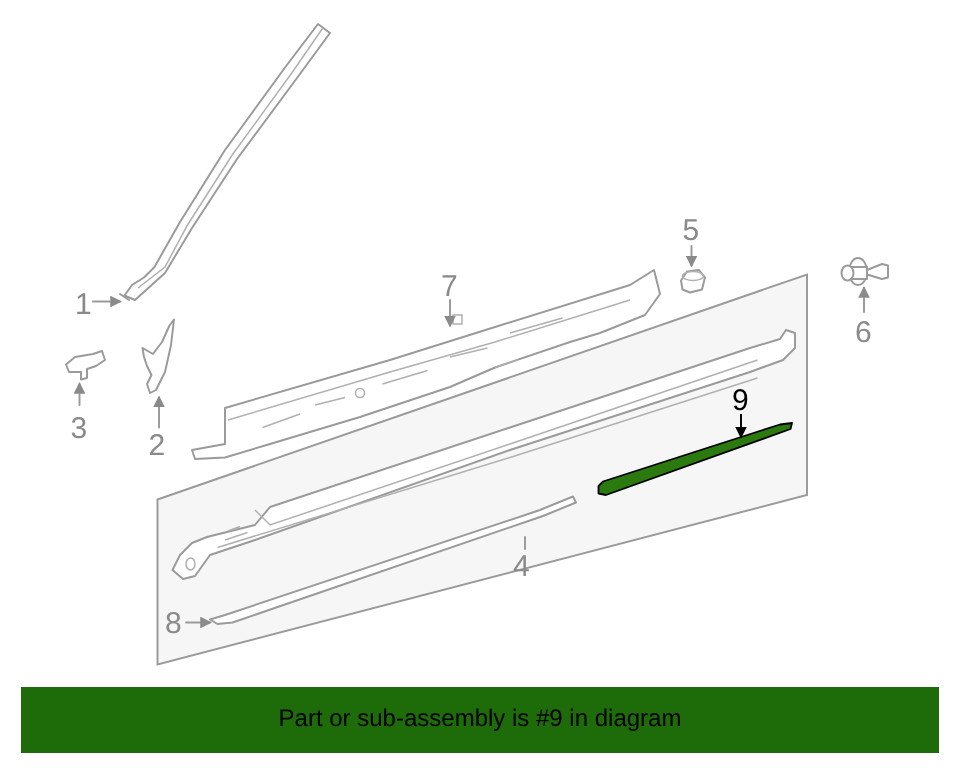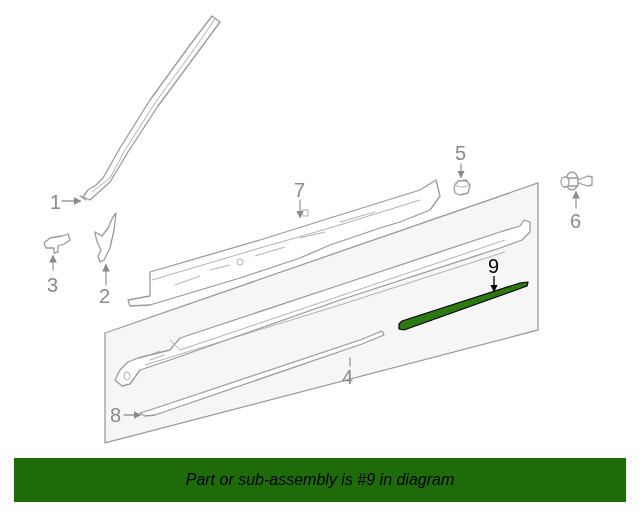--- a/index.html
+++ b/index.html
@@ -5,21 +5,21 @@
   html, body { margin:0; padding:0; background:#ffffff; }
   body { width:640px; height:512px; position:relative; overflow:hidden; font-family:"Liberation Sans", sans-serif; }
   #diagram { position:absolute; left:0; top:0; width:640px; height:456px; }
   .callout { font-family:"Liberation Sans", sans-serif; font-size:20px; fill:#8a8a8a; }
   .callout-hl { font-family:"Liberation Sans", sans-serif; font-size:20px; fill:#000000; }
   .ln { fill:none; stroke:#9a9a9a; stroke-width:1.3; stroke-linejoin:round; stroke-linecap:round; }
   .ln-thin { fill:none; stroke:#b0b0b0; stroke-width:1; }
   .panel { fill:#f6f6f6; stroke:#9a9a9a; stroke-width:1.3; }
   .part-fill { fill:#ffffff; stroke:#9a9a9a; stroke-width:1.3; stroke-linejoin:round; }
   #banner { position:absolute; left:14px; top:458px; width:612px; height:44px; background:#1e6b09;
-            display:flex; flex-direction:column; align-items:center; justify-content:center;font-style:italic; }
+            display:flex; flex-direction:column; align-items:center; justify-content:center; }
   #banner span { font-size:16px; line-height:18px; color:#000000; white-space:nowrap; }
 </style>
 </head>
 <body>
 
 <svg id="diagram" viewBox="0 0 640 456" xmlns="http://www.w3.org/2000/svg">
   <defs>
     <marker id="arr" markerWidth="6" markerHeight="6" refX="5" refY="3" orient="auto">
       <path d="M0,0 L6,3 L0,6 Z" fill="#8a8a8a"></path>
     </marker>

